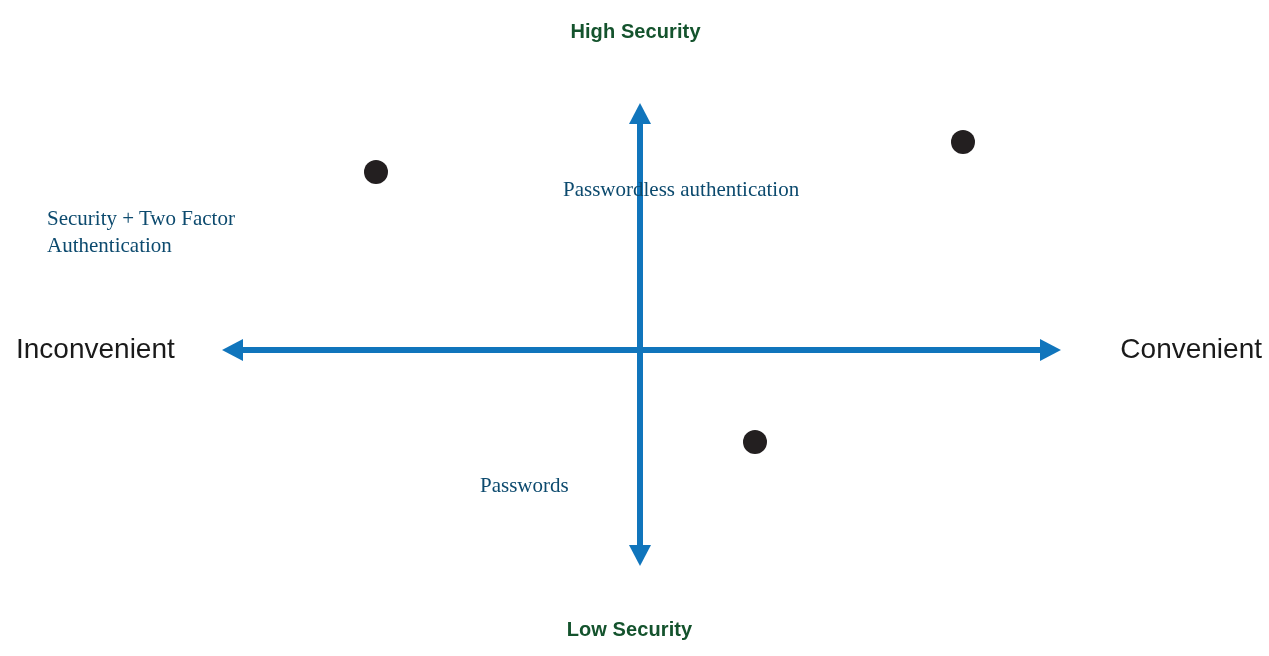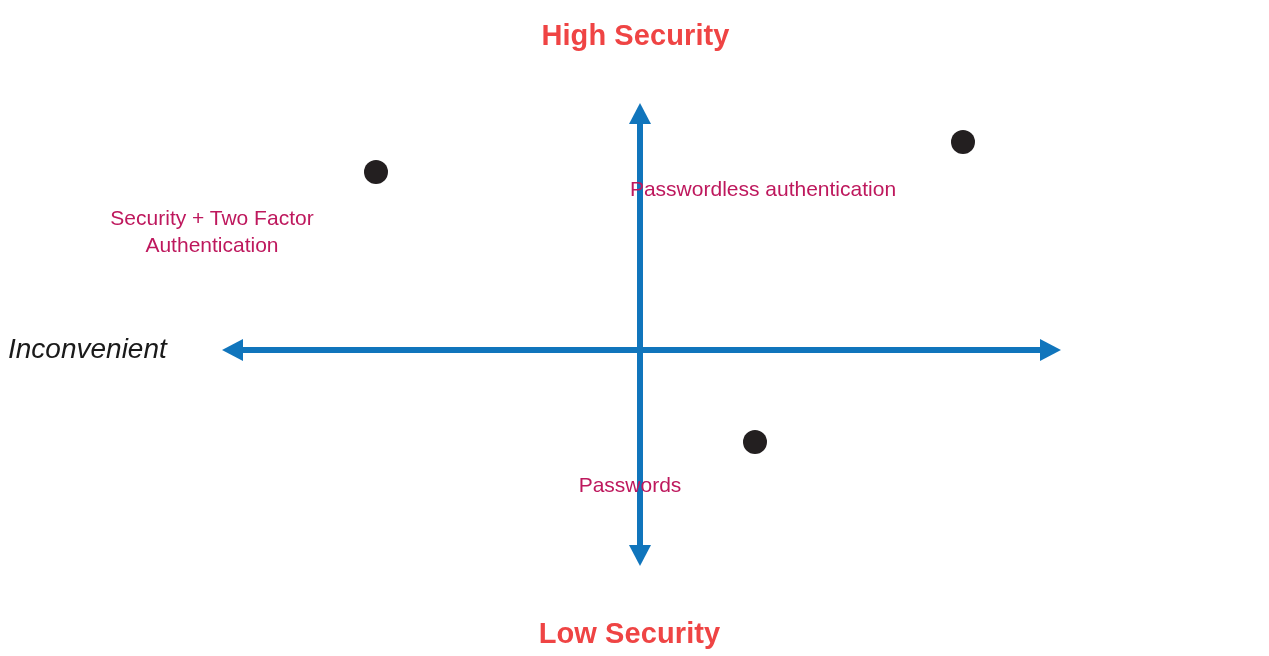--- a/index.html
+++ b/index.html
@@ -14,23 +14,23 @@
     position: relative;
     width: 1269px;
     height: 656px;
     background: #ffffff;
     overflow: hidden;
   }
 
   
   .axis-title-blue {
     position: absolute;
-    color: #ef4444;
+    color: #14532d;
     font-weight: bold;
-    font-size: 29px;
+    font-size: 20px;
     letter-spacing: 0.1px;
     white-space: nowrap;
     line-height: 1;
   }
   #title-high {
     left: 0;
     right: 0;
     top: 21px;
     text-align: center;
     transform: translateX(1px);
@@ -45,23 +45,22 @@
 
   
   .axis-label-dark {
     position: absolute;
     color: #1a1a1a;
     font-size: 28px;
     line-height: 1;
     white-space: nowrap;
   }
   #label-inconvenient {
-    left: 8px;
+    left: 16px;
     top: 335px;
-    font-style: italic;
   }
   #label-convenient {
     right: 7px;
     top: 335px;
   }
 
   
   #axes-svg {
     position: absolute;
     left: 0;
@@ -78,26 +77,26 @@
     position: absolute;
     width: 24px;
     height: 24px;
     border-radius: 50%;
     background: #231F20;
     left: 0;
     top: 0;
   }
   .point-label {
     position: absolute;
-    color: #be185d;
+    color: #0c4a6e;
     font-size: 21px;
     line-height: 1.28;
-    text-align: center;
     white-space: pre-line;
     transform: translateX(-50%);
+    font-family: Liberation Serif, serif;
   }
 
   
   #pt-2fa .point-dot  { left: 364px; top: 160px; }
   #pt-2fa .point-label{ left: 377px; top: 205px; width: 330px; margin-left: -165px; }
 
   #pt-passwordless .point-dot  { left: 951px; top: 130px; }
   #pt-passwordless .point-label{ left: 963px; top: 176px; width: 400px; margin-left: -200px; }
 
   #pt-passwords .point-dot  { left: 743px; top: 430px; }
@@ -107,20 +106,21 @@
 <body>
 
 <div id="canvas">
 
   <div class="axis-title-blue" id="title-high">High Security</div>
 
   <div class="axis-title-blue" id="title-low">Low Security</div>
 
   <div class="axis-label-dark" id="label-inconvenient">Inconvenient</div>
 
+  <div class="axis-label-dark" id="label-convenient">Convenient</div>
 
   <svg id="axes-svg" viewBox="0 0 1269 656">
 
     <rect x="236" y="347" width="812" height="6" fill="#1075BC"></rect>
 
     <polygon points="222,350 243,339 243,361" fill="#1075BC"></polygon>
 
     <polygon points="1061,350 1040,339 1040,361" fill="#1075BC"></polygon>
 
     <rect x="637" y="116" width="6" height="438" fill="#1075BC"></rect>

